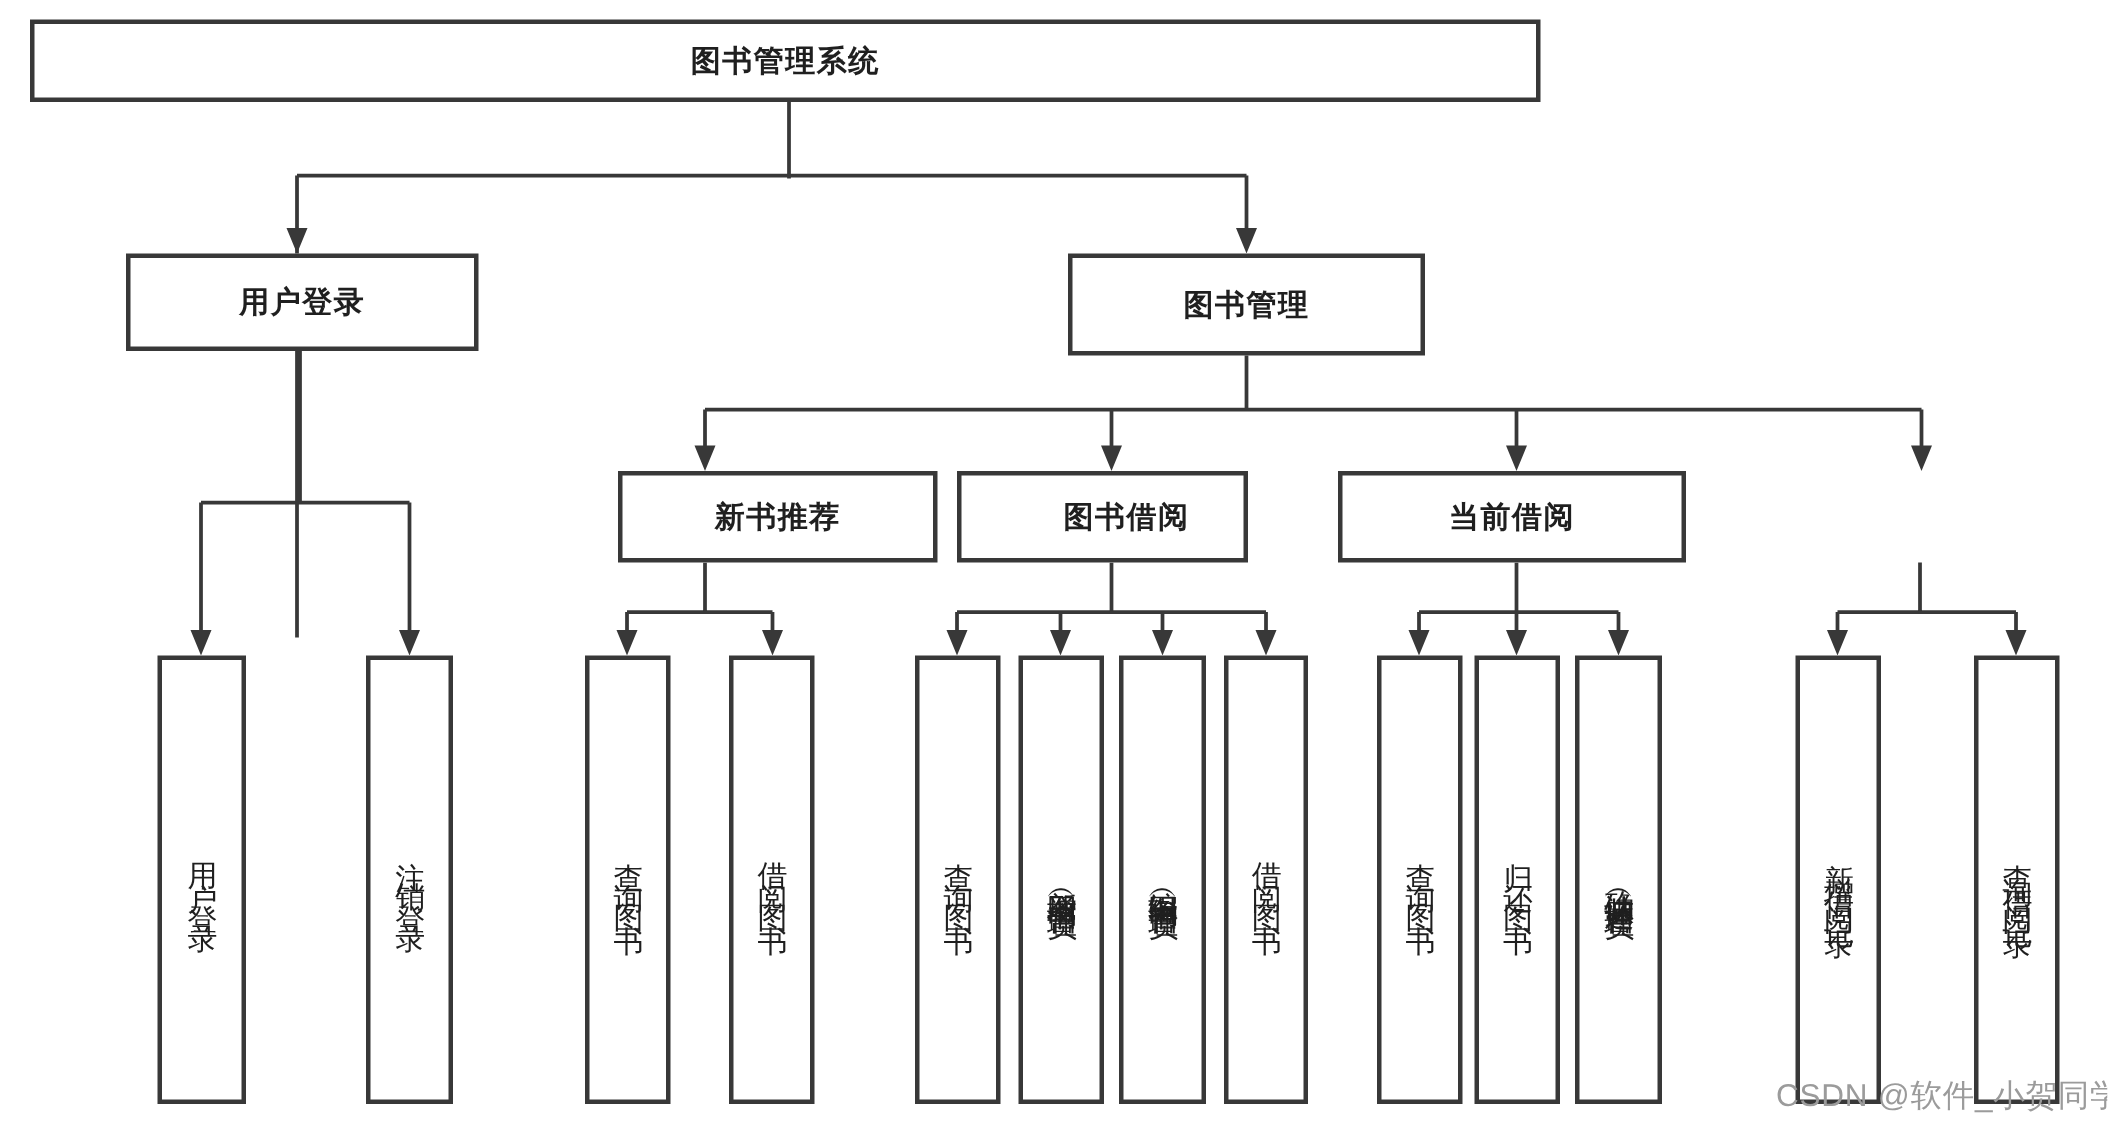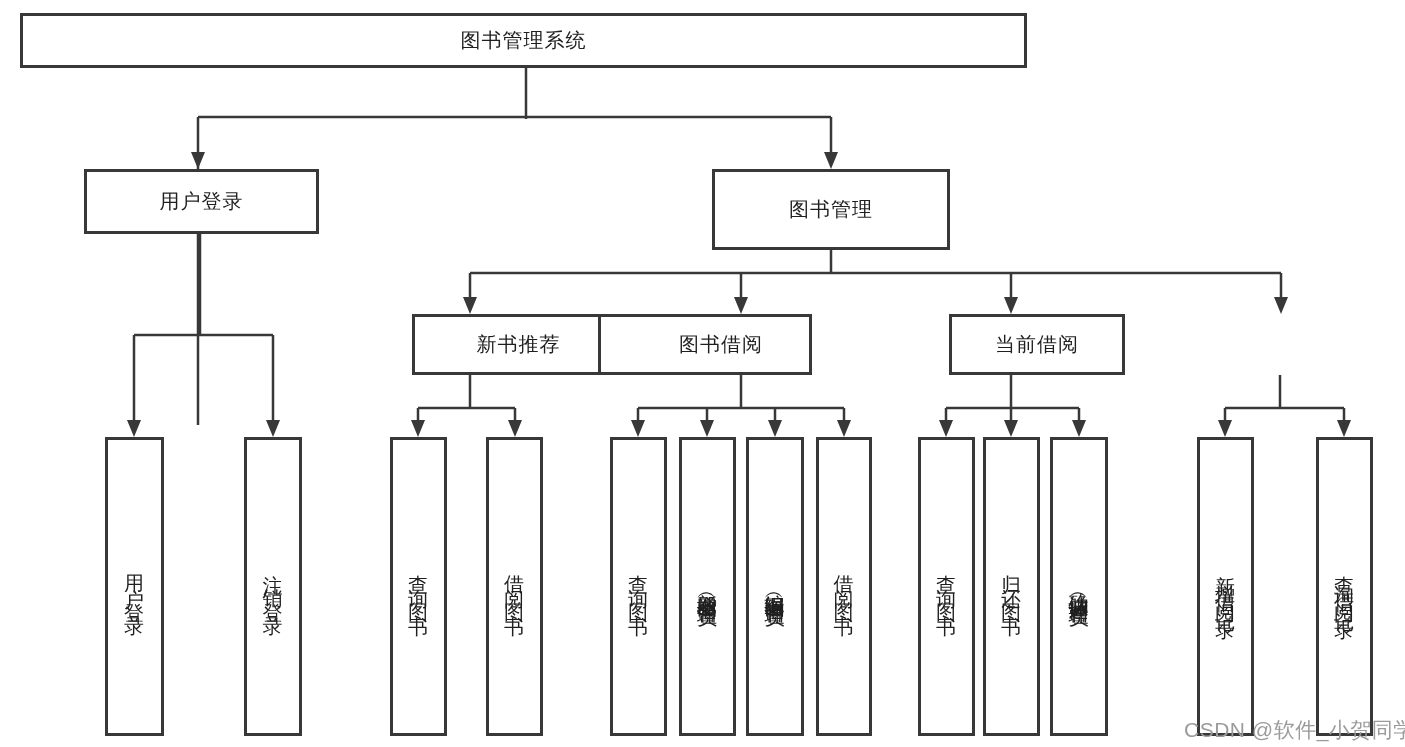--- a/index.html
+++ b/index.html
@@ -21,21 +21,21 @@
     position: absolute;
     box-sizing: border-box;
     background: #ffffff;
     border: 3px solid #383838;
     color: #1f1f1f;
     display: flex;
     align-items: center;
     justify-content: center;
     text-align: center;
   }
-  .h-node { font-size: 20px; letter-spacing: 1px; }
+  .h-node { font-size: 20px; letter-spacing: 1px; font-weight: bold; }
   .v-node {
     writing-mode: vertical-rl;
     text-orientation: mixed;
     font-size: 20px;
     line-height: 1;
   }
   .ls-lg { letter-spacing: 14px; }
   .ls-md { letter-spacing: 9px; }
   .ls-sm { letter-spacing: 2px; }
   .watermark {
@@ -69,25 +69,25 @@
          M463 297h14l-7 17z M734 297h14l-7 17z M1004 297h14l-7 17z M1274 297h14l-7 17z
          M411 420h14l-7 17z M508 420h14l-7 17z
          M631 420h14l-7 17z M700 420h14l-7 17z M768 420h14l-7 17z M837 420h14l-7 17z
          M939 420h14l-7 17z M1004 420h14l-7 17z M1072 420h14l-7 17z
          M1218 420h14l-7 17z M1337 420h14l-7 17z"></path>
   </svg>
 
   <div class="node h-node" style="left:20px; top:13px; width:1007px; height:55px;">图书管理系统</div>
 
   <div class="node h-node" style="left:84px; top:169px; width:235px; height:65px;">用户登录</div>
-  <div class="node h-node" style="left:712px; top:169px; width:238px; height:81px;">图书管理</div>
+  <div class="node h-node" style="left:712px; top:169px; width:238px; height:68px;">图书管理</div>
 
   <div class="node h-node" style="left:364px; top:314px; width:213px; height:61px;margin-left:48px;">新书推荐</div>
-  <div class="node h-node" style="left:598px; top:314px; width:214px; height:61px;padding-left:32px;">图书借阅</div>
-  <div class="node h-node" style="left:949px; top:314px; width:176px; height:61px;">当前借阅</div>
+  <div class="node h-node" style="left:638px; top:314px; width:194px; height:61px;padding-left:32px;">图书借阅</div>
+  <div class="node h-node" style="left:892px; top:314px; width:232px; height:61px;">当前借阅</div>
 
   <div class="node v-node ls-lg" style="left:105px; top:437px; width:59px; height:299px;">用户登录</div>
   <div class="node v-node ls-lg" style="left:244px; top:437px; width:58px; height:299px;">注销登录</div>
 
   <div class="node v-node ls-lg" style="left:390px; top:437px; width:57px; height:299px;">查询图书</div>
   <div class="node v-node ls-lg" style="left:486px; top:437px; width:57px; height:299px;">借阅图书</div>
 
   <div class="node v-node ls-lg" style="left:610px; top:437px; width:57px; height:299px;">查询图书</div>
   <div class="node v-node ls-sm" style="left:679px; top:437px; width:57px; height:299px;">新增图书（管理员）</div>
   <div class="node v-node ls-sm" style="left:746px; top:437px; width:58px; height:299px;">编辑图书（管理员）</div>

